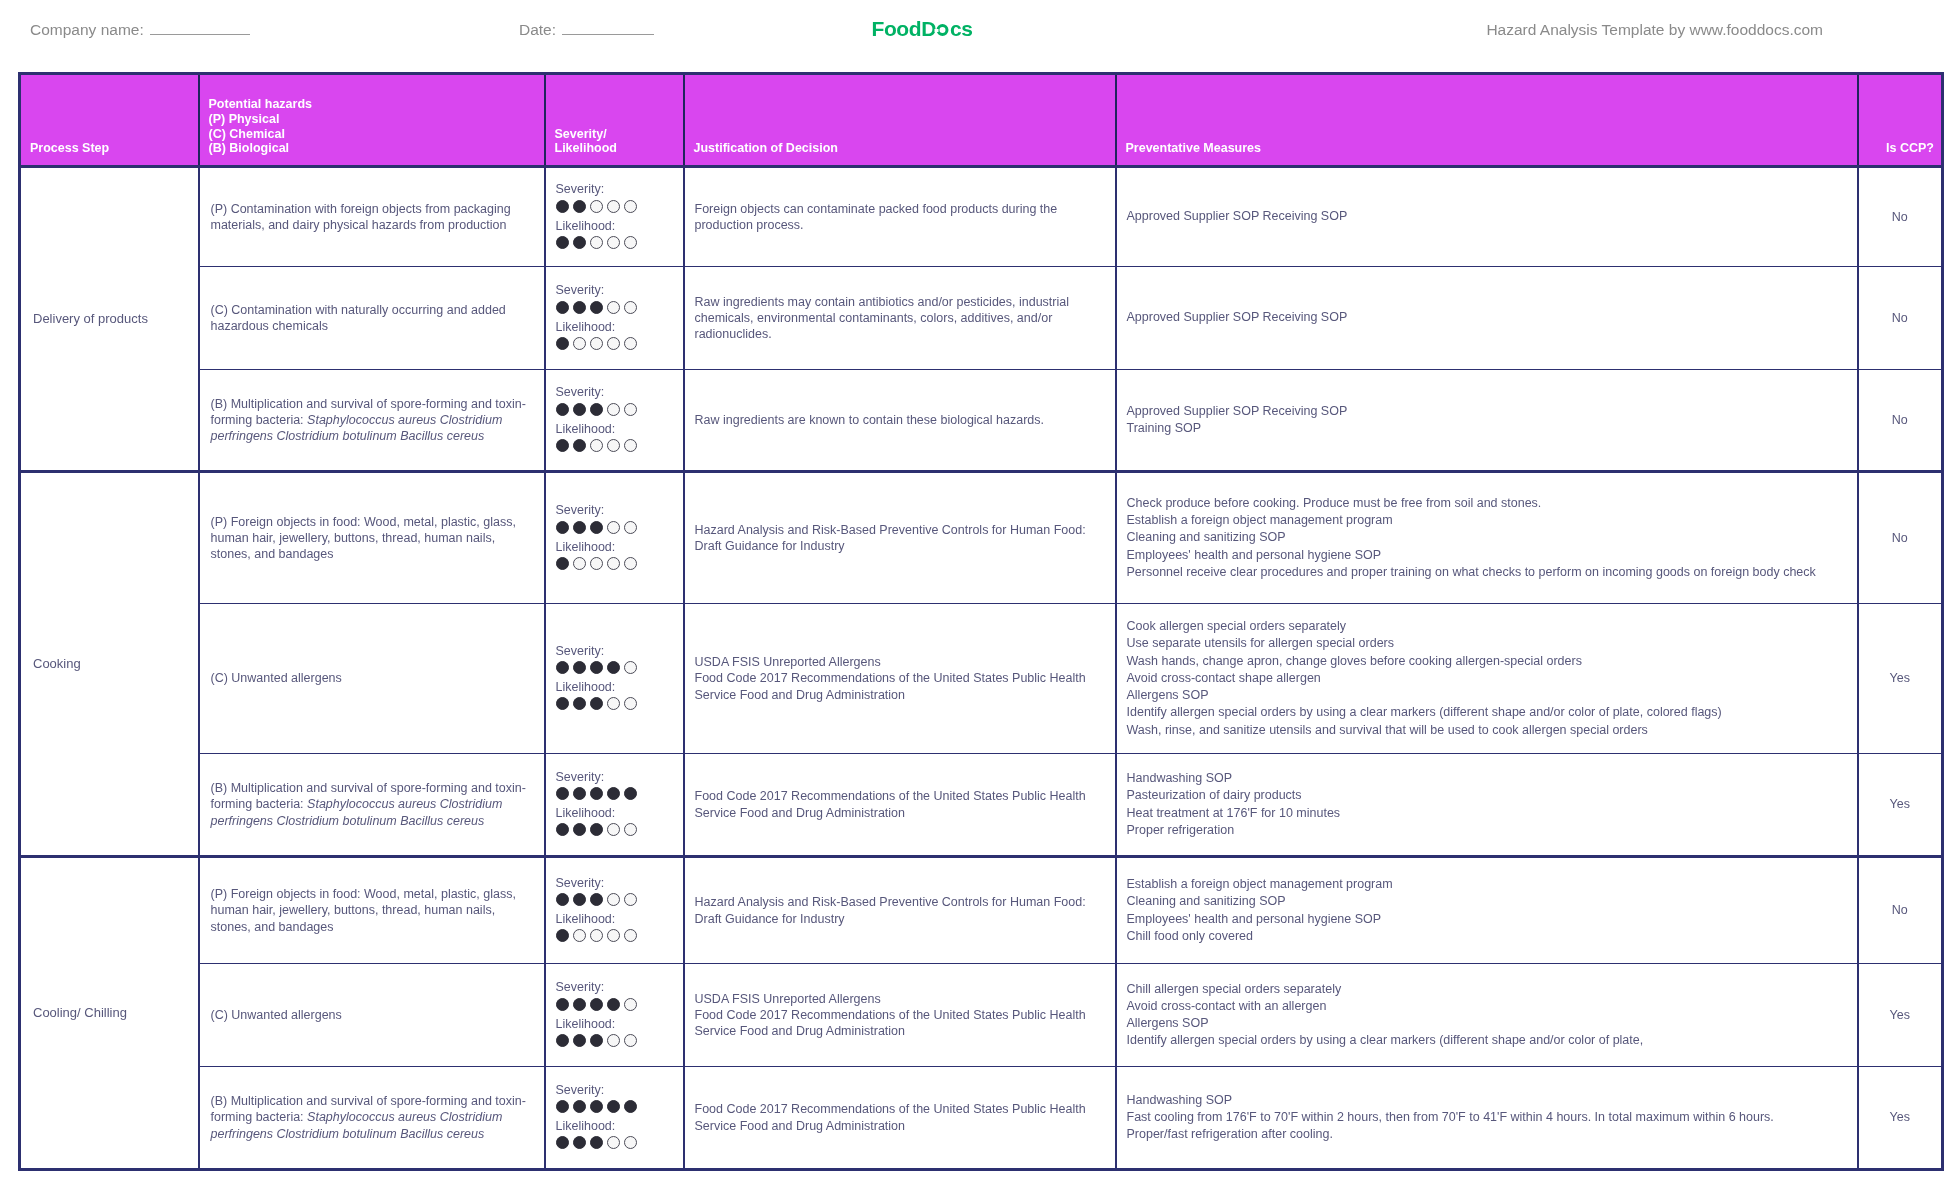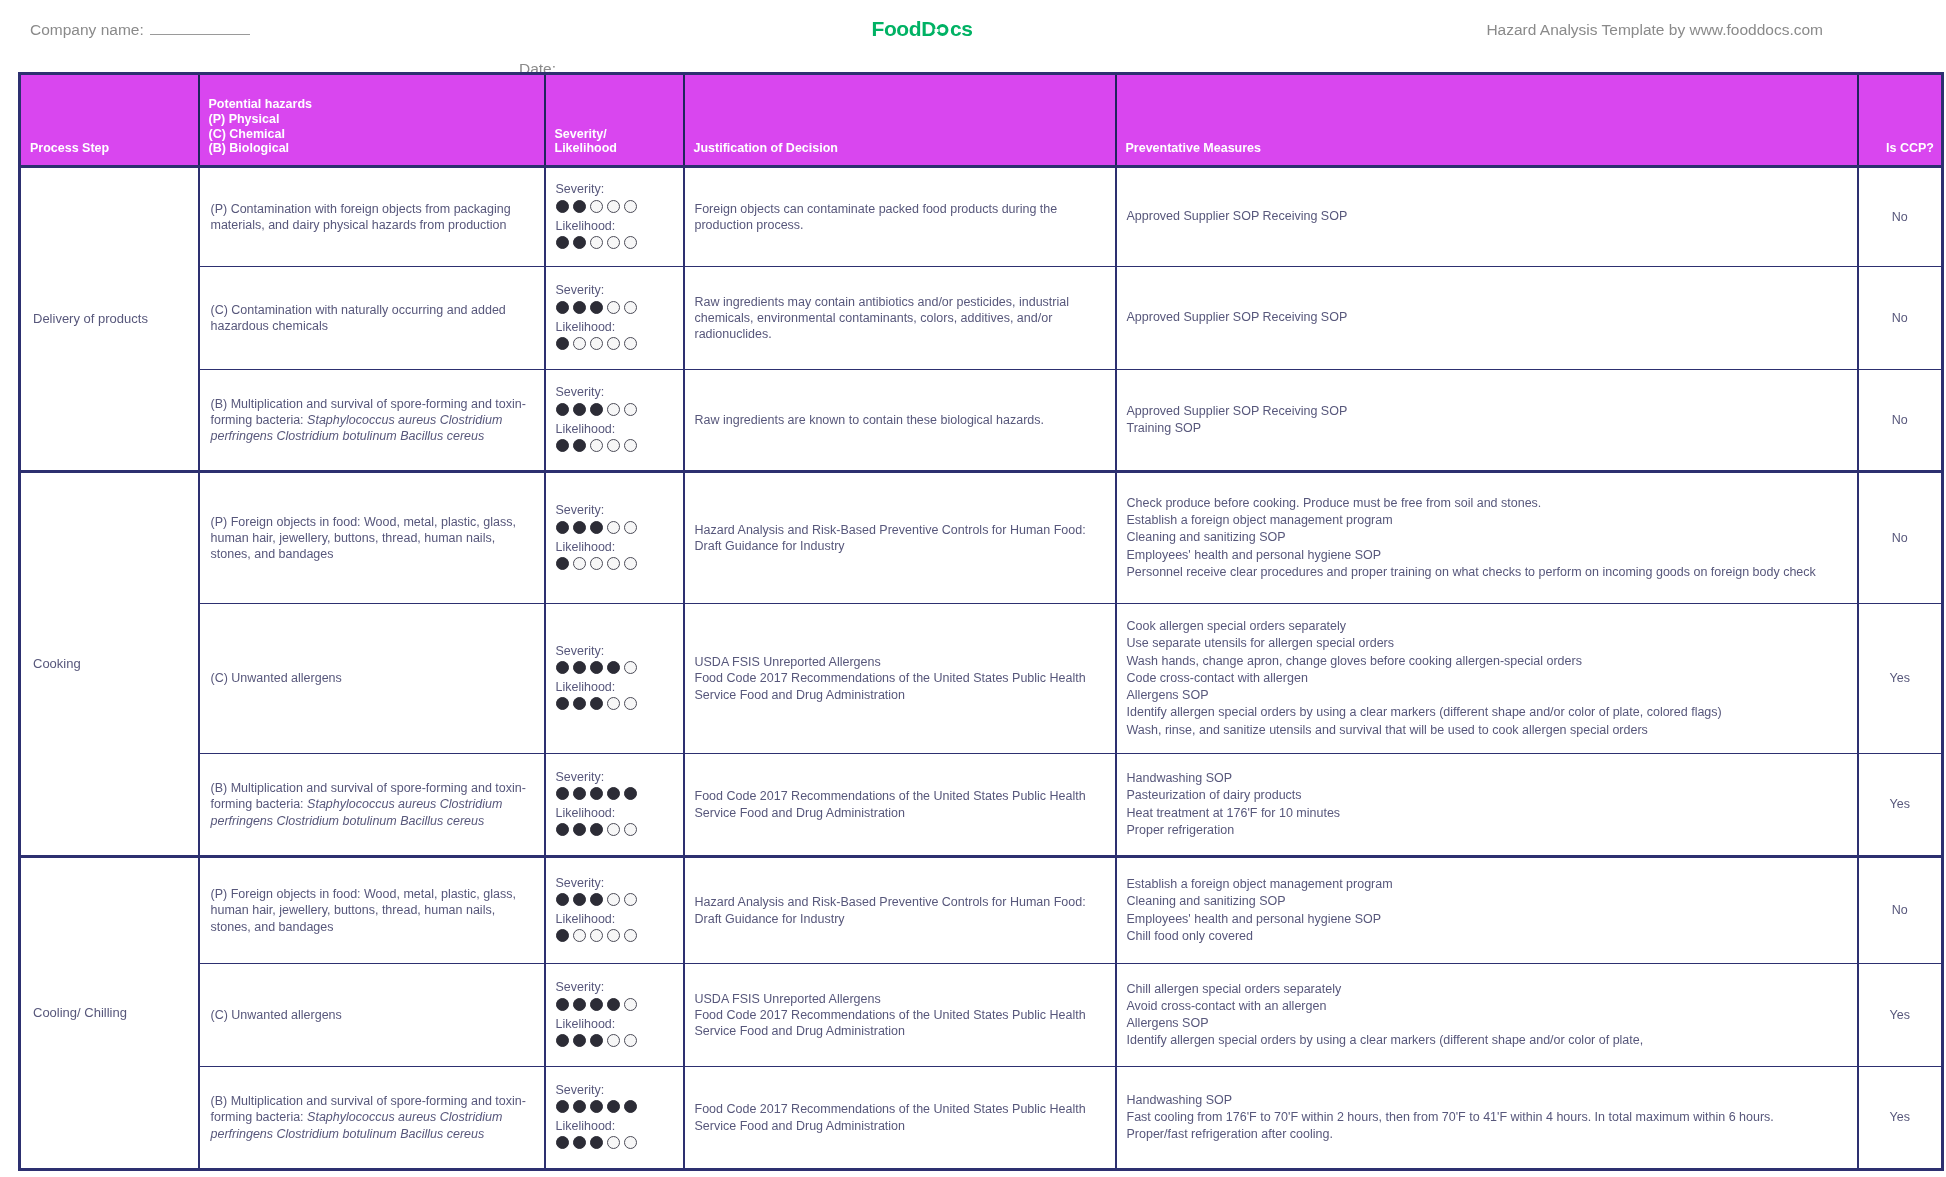--- a/index.html
+++ b/index.html
@@ -3,21 +3,21 @@
 <meta charset="utf-8">
 <style>
   html,body{margin:0;padding:0;}
   body{
     width:1946px;height:1177px;position:relative;overflow:hidden;
     background:#ffffff;font-family:"Liberation Sans",sans-serif;
   }
   
   .topbar{position:absolute;left:0;top:0;width:1844px;height:72px;background:#fff;}
   .topbar .company{position:absolute;left:30px;top:21px;font-size:15.5px;color:#8a8a8a;}
-  .topbar .date{position:absolute;left:519px;top:21px;font-size:15.5px;color:#8a8a8a;margin-top:39px;}
+  .topbar .date{position:absolute;left:519px;top:21px;font-size:15.5px;color:#8a8a8a;}
   .blank{display:inline-block;width:100px;height:13px;border-bottom:1.6px solid #9a9a9a;margin-left:6px;}
   .blank-date{width:92px;}
   .logo{position:absolute;left:50%;top:17px;transform:translateX(-50%);
         font-size:21px;font-weight:bold;color:#00b264;letter-spacing:-0.4px;white-space:nowrap;}
   .logo-o{display:inline-block;width:6px;height:6px;border:3.4px solid #00b264;border-radius:50%;
           margin:0 1px;position:relative;}
   .logo-o::after{content:"";position:absolute;left:-5px;top:2px;width:4px;height:3px;background:#fff;}
   .title{position:absolute;right:21px;top:21px;font-size:15.5px;color:#8a8a8a;}
   
   table{position:absolute;left:18px;top:72px;width:1923px;border-collapse:collapse;table-layout:fixed;
@@ -243,21 +243,21 @@
           </div>
         </td>
         <td class="just-cell">
           <div class="line">USDA FSIS Unreported Allergens</div>
           <div class="line">Food Code 2017 Recommendations of the United States Public Health Service Food and Drug Administration</div>
         </td>
         <td class="prev-cell">
           <div class="line">Cook allergen special orders separately</div>
           <div class="line">Use separate utensils for allergen special orders</div>
           <div class="line">Wash hands, change apron, change gloves before cooking allergen-special orders</div>
-          <div class="line">Code cross-contact with allergen</div>
+          <div class="line">Avoid cross-contact shape allergen</div>
           <div class="line">Allergens SOP</div>
           <div class="line">Identify allergen special orders by using a clear markers (different shape and/or color of plate, colored flags)</div>
           <div class="line">Wash, rinse, and sanitize utensils and survival that will be used to cook allergen special orders</div>
         </td>
         <td class="ccp-cell">Yes</td>
       </tr>
       <tr style="height: 103px;">
         <td class="hazard-cell"><span>(B) Multiplication and survival of spore-forming and toxin-forming bacteria: </span><span class="ital">Staphylococcus aureus Clostridium perfringens Clostridium botulinum Bacillus cereus</span></td>
         <td class="sev-cell">
           <div class="sev-label">Severity:</div>

